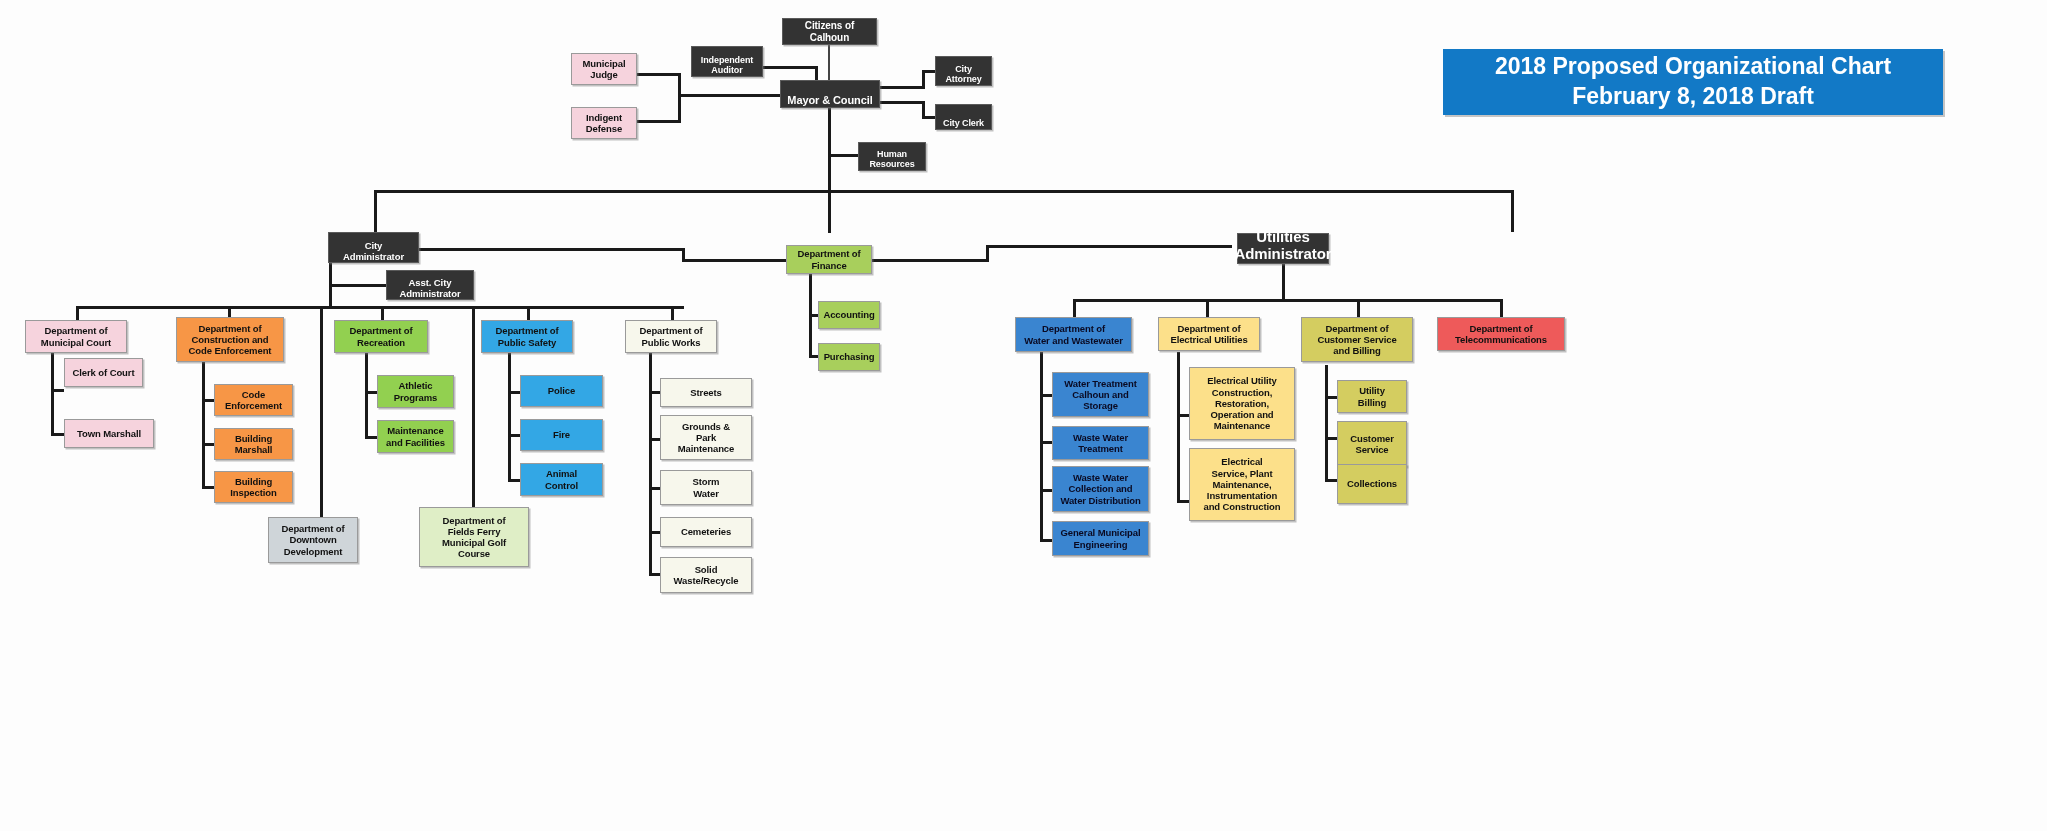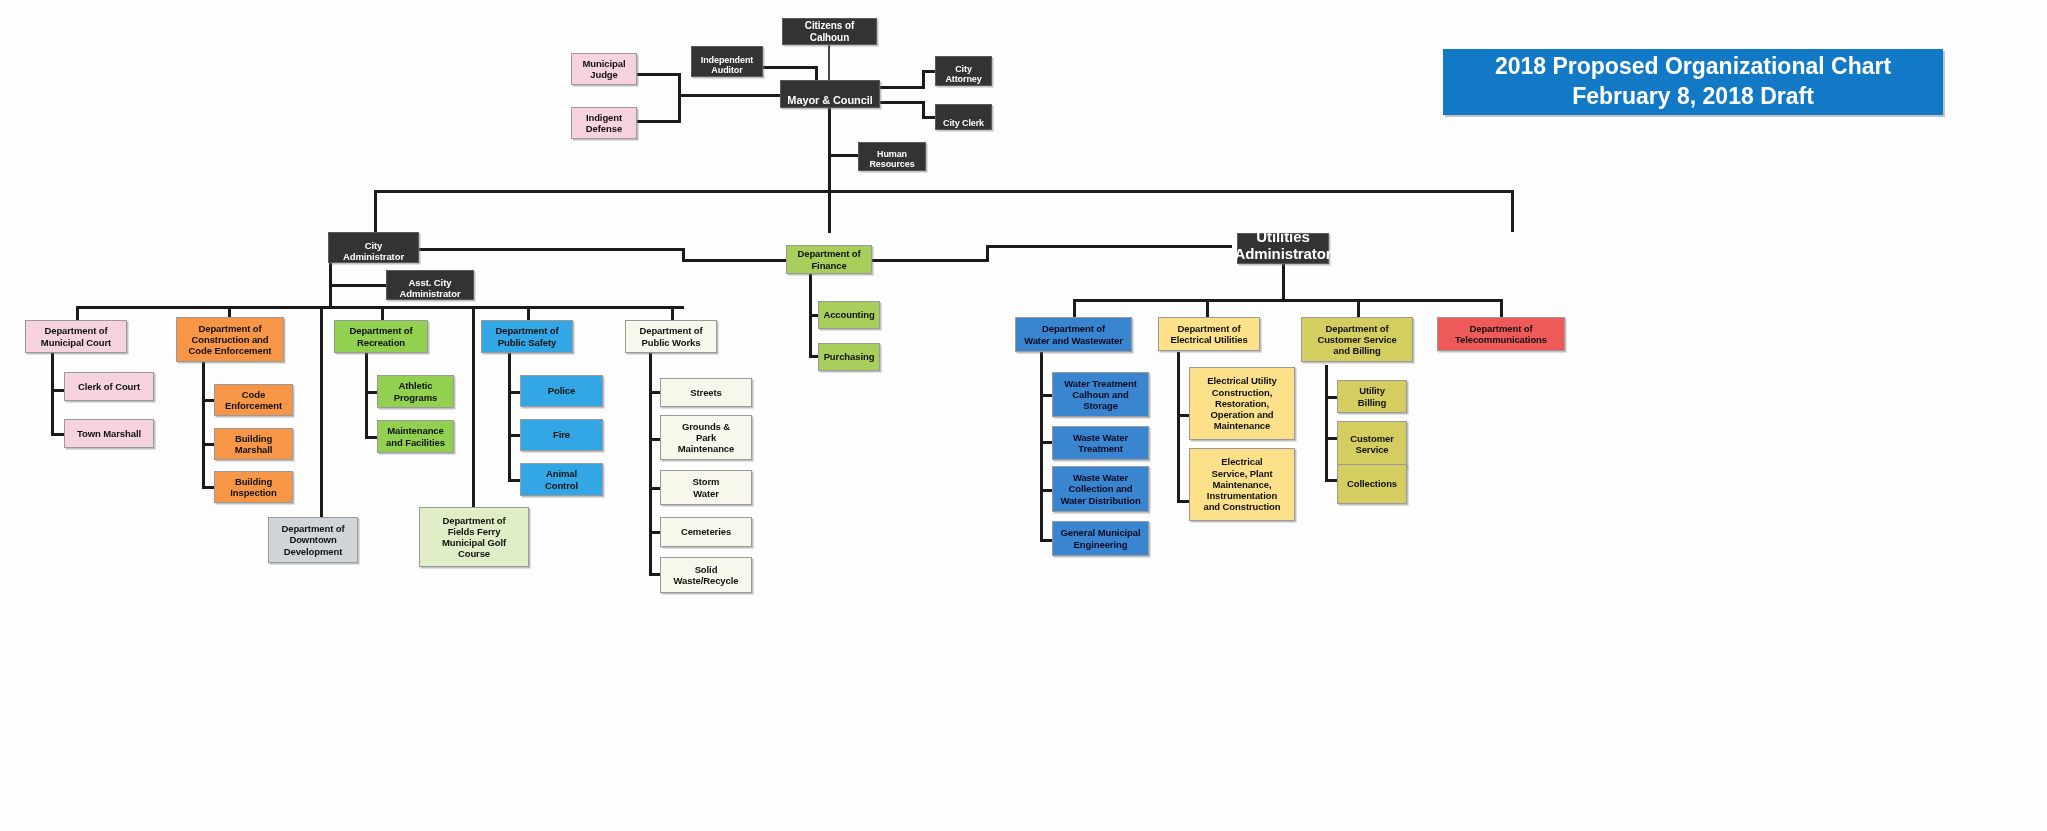--- a/index.html
+++ b/index.html
@@ -249,21 +249,21 @@
   <div class="box finance" style="left:818px;top:343px;width:62px;height:28px;font-size:9.5px;">
     <span>Purchasing</span>
   </div>
 
   <div class="box pink" style="left:25px;top:320px;width:102px;height:33px;font-size:9.5px;">
     <span>
         <span>Department of</span>
         <span>Municipal Court</span>
       </span>
   </div>
-  <div class="box pink" style="left:64px;top:372px;width:90px;height:29px;font-size:9.5px;">
+  <div class="box pink" style="left:64px;top:358px;width:79px;height:29px;font-size:9.5px;">
     <span>Clerk of Court</span>
   </div>
   <div class="box pink" style="left:64px;top:419px;width:90px;height:29px;font-size:9.5px;">
     <span>Town Marshall</span>
   </div>
 
   <div class="box orange" style="left:176px;top:317px;width:108px;height:45px;font-size:9.5px;">
     <span>
         <span>Department of</span>
         <span>Construction and</span>

